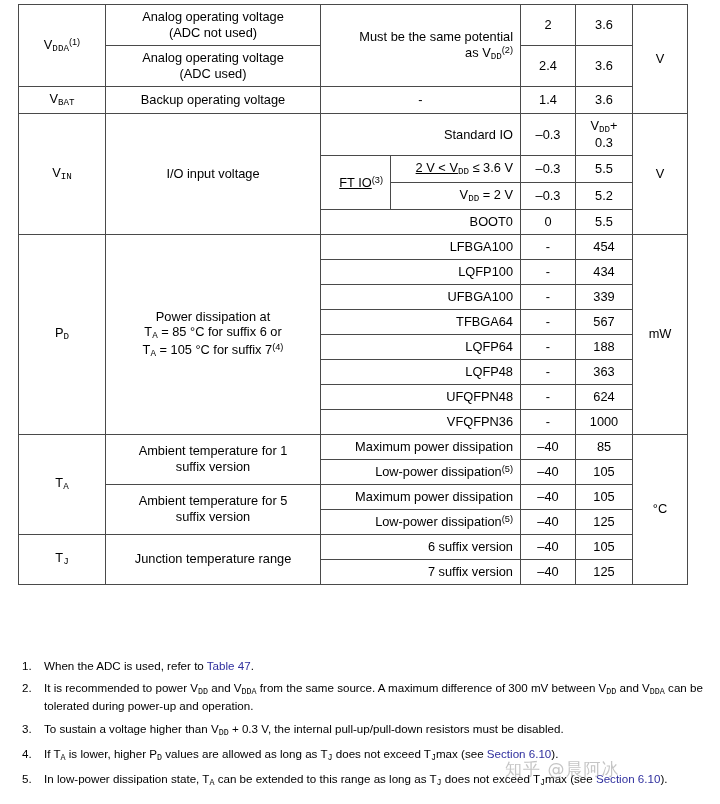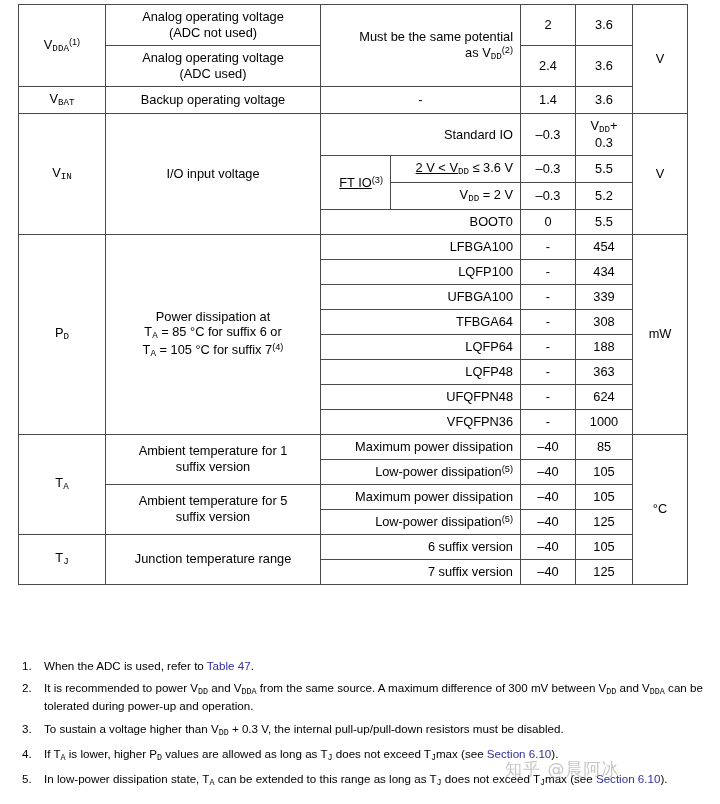--- a/index.html
+++ b/index.html
@@ -201,21 +201,21 @@
         <td class="num">434</td>
       </tr>
       <tr>
         <td class="cond" colspan="2">UFBGA100</td>
         <td class="num">-</td>
         <td class="num">339</td>
       </tr>
       <tr>
         <td class="cond" colspan="2">TFBGA64</td>
         <td class="num">-</td>
-        <td class="num">308</td>
+        <td class="num">567</td>
       </tr>
       <tr>
         <td class="cond" colspan="2">LQFP64</td>
         <td class="num">-</td>
         <td class="num">188</td>
       </tr>
       <tr>
         <td class="cond" colspan="2">LQFP48</td>
         <td class="num">-</td>
         <td class="num">363</td>

